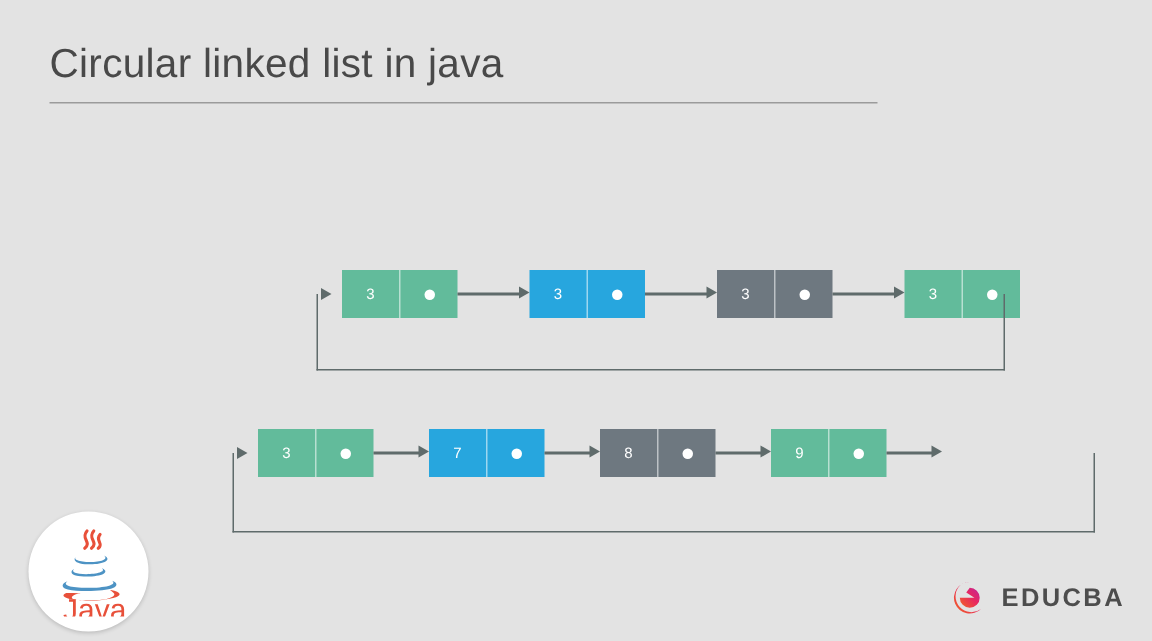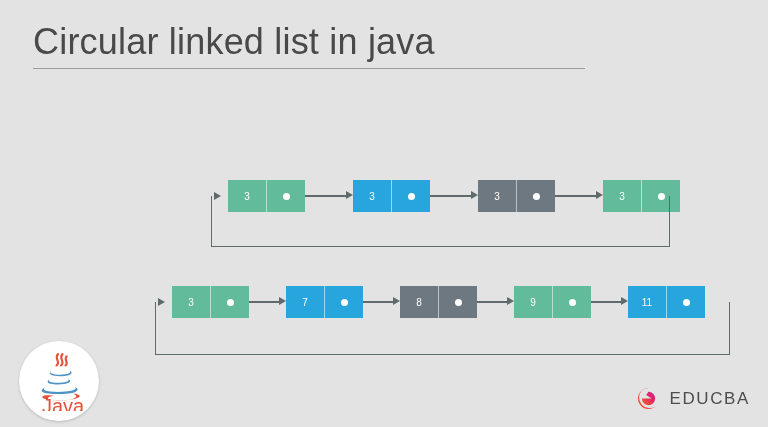--- a/index.html
+++ b/index.html
@@ -21,21 +21,21 @@
   }
 
   
   .title-block {
     position: absolute;
     left: 33px;
     top: 22px;
     width: 560px;
   }
   .title-text {
-    font-size: 36px;
+    font-size: 27px;
     font-weight: 400;
     color: #494949;
     letter-spacing: 0.2px;
     line-height: 40px;
     white-space: nowrap;
   }
   .title-rule {
     margin-top: 6px;
     width: 552px;
     height: 1px;
@@ -170,21 +170,21 @@
     top: 386px;
     display: flex;
     align-items: center;
     gap: 9px;
   }
   .educba-mark { width: 25px; height: 25px; display: block; }
   .educba-word {
     font-size: 17px;
     letter-spacing: 1.6px;
     color: #4d4d4d;
-    font-weight: 400;
+    font-weight: 700;
     text-align: right;
   }
 </style>
 </head>
 <body>
 
 <div class="slide">
 
   <div class="title-block">
     <div class="title-text">Circular linked list in java</div>
@@ -278,26 +278,20 @@
         <div class="cell cell-data">9</div>
         <div class="cell cell-ptr">
             <span class="dot"></span>
           </div>
       </div>
       <div class="connector" style="width:37px">
         <span class="line"></span>
           <span class="arrow-head"></span>
       </div>
 
-      <div class="node n-blue">
-        <div class="cell cell-data">11</div>
-        <div class="cell cell-ptr">
-            <span class="dot"></span>
-          </div>
-      </div>
     </div>
 
     <div class="loop" id="loop-2"></div>
     <div class="loop-arrow" id="loop-arrow-2"></div>
 
   </div>
 
   <div class="java-badge">
     <svg width="56" height="60" viewBox="0 0 56 60">
       <g fill="none" stroke="#e8503a" stroke-width="2.1" stroke-linecap="round">

